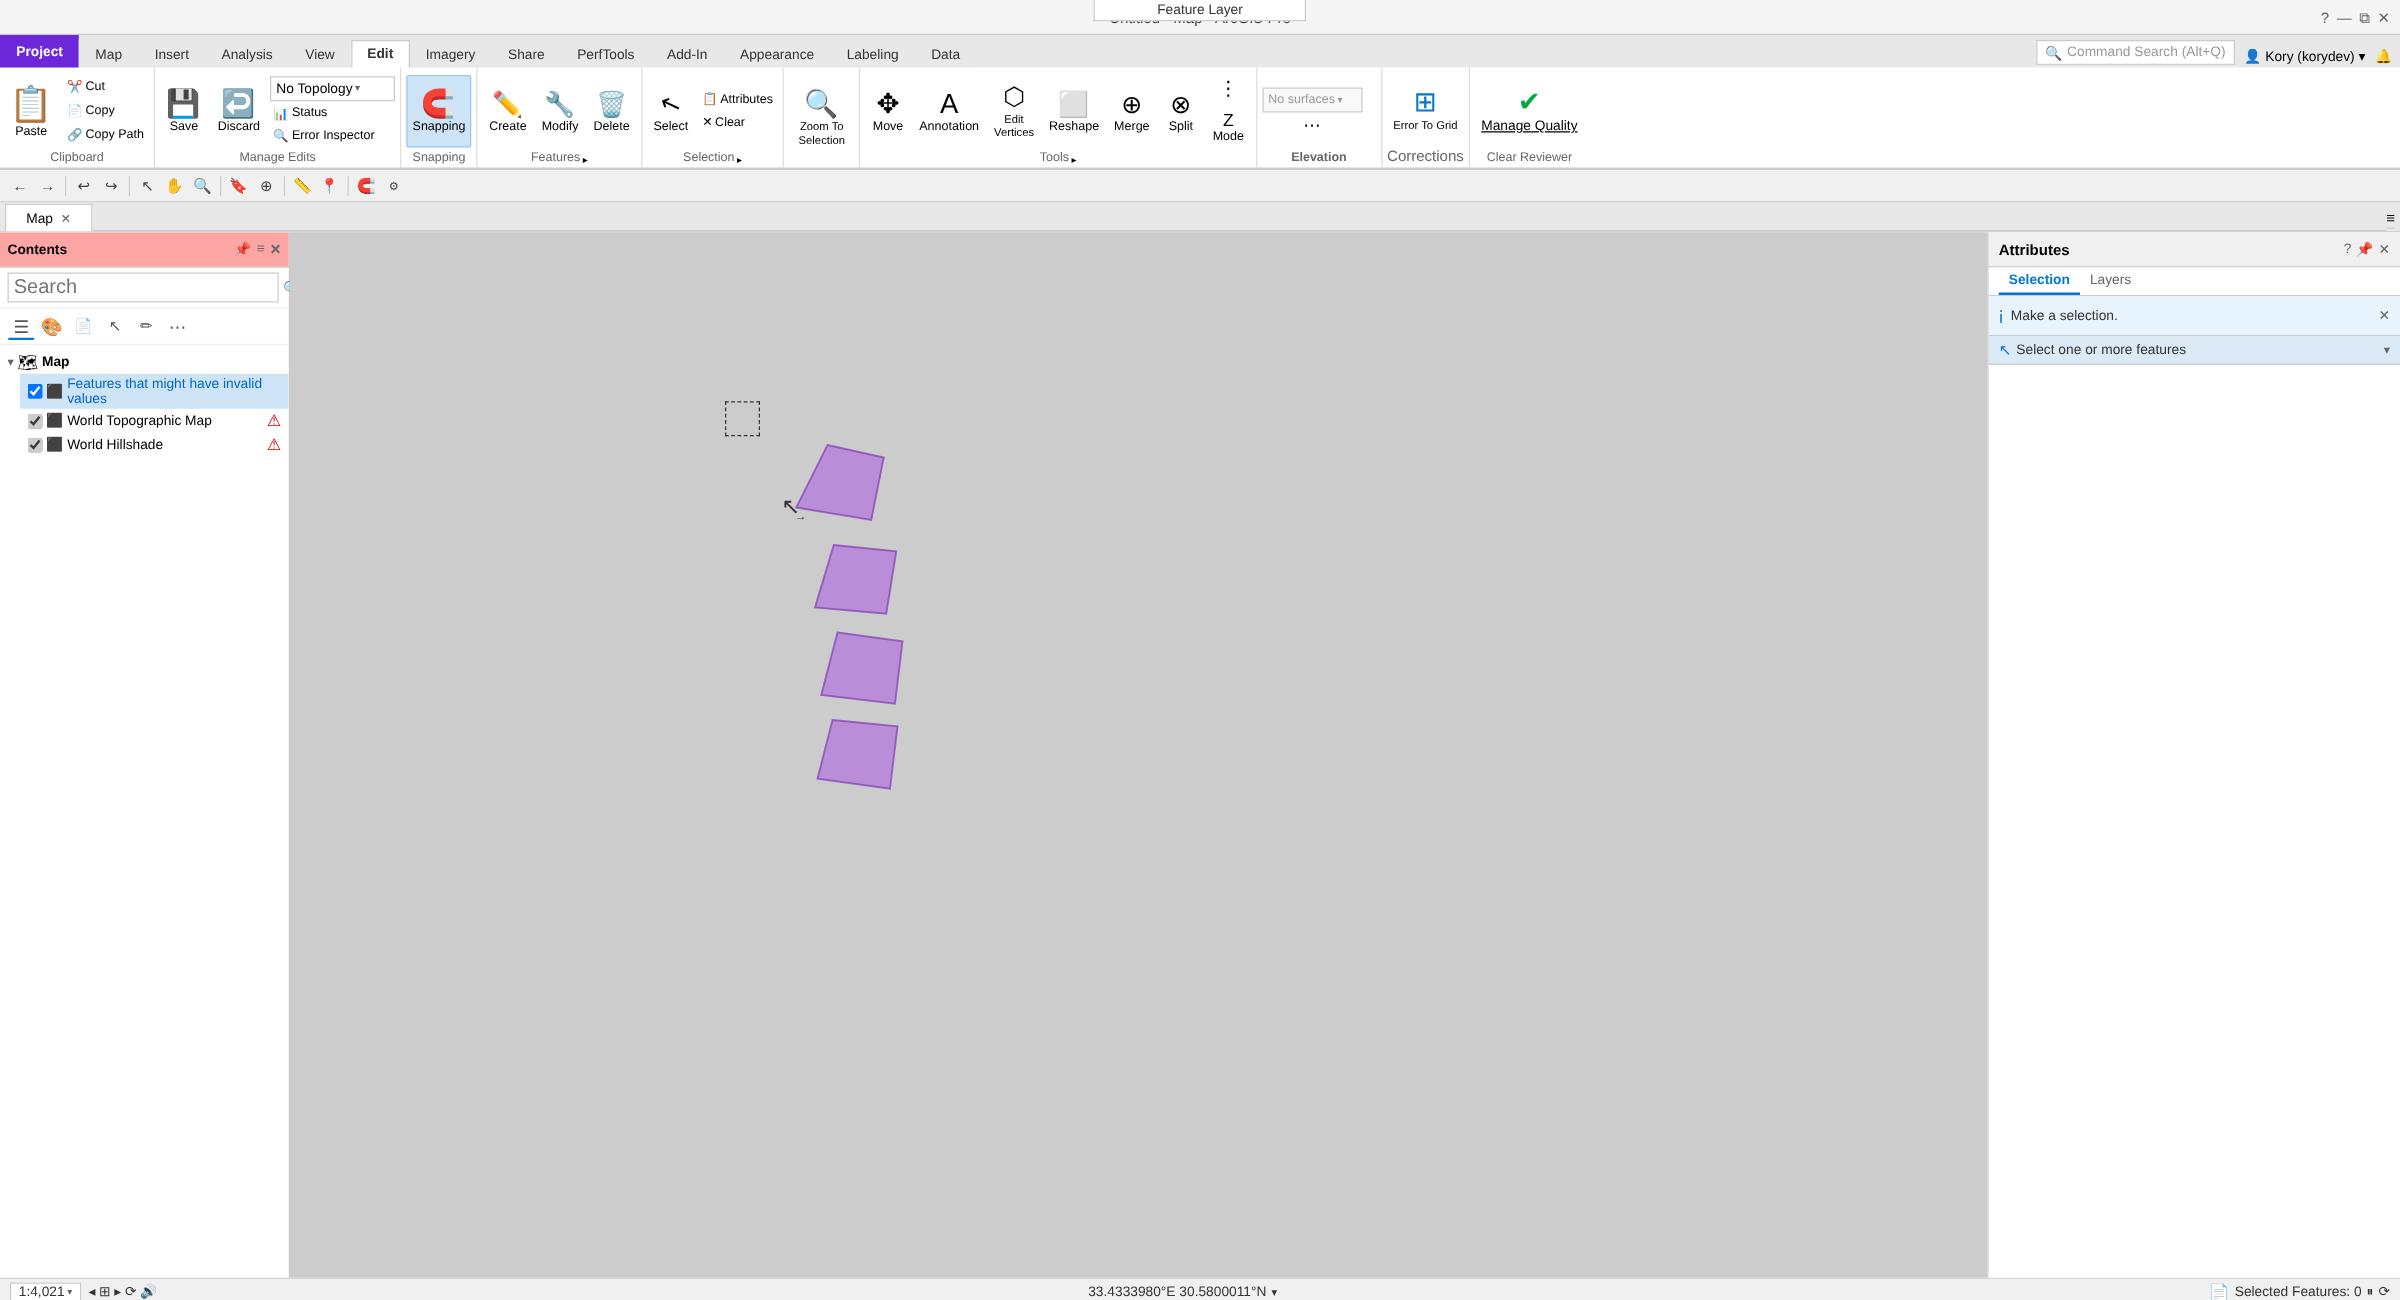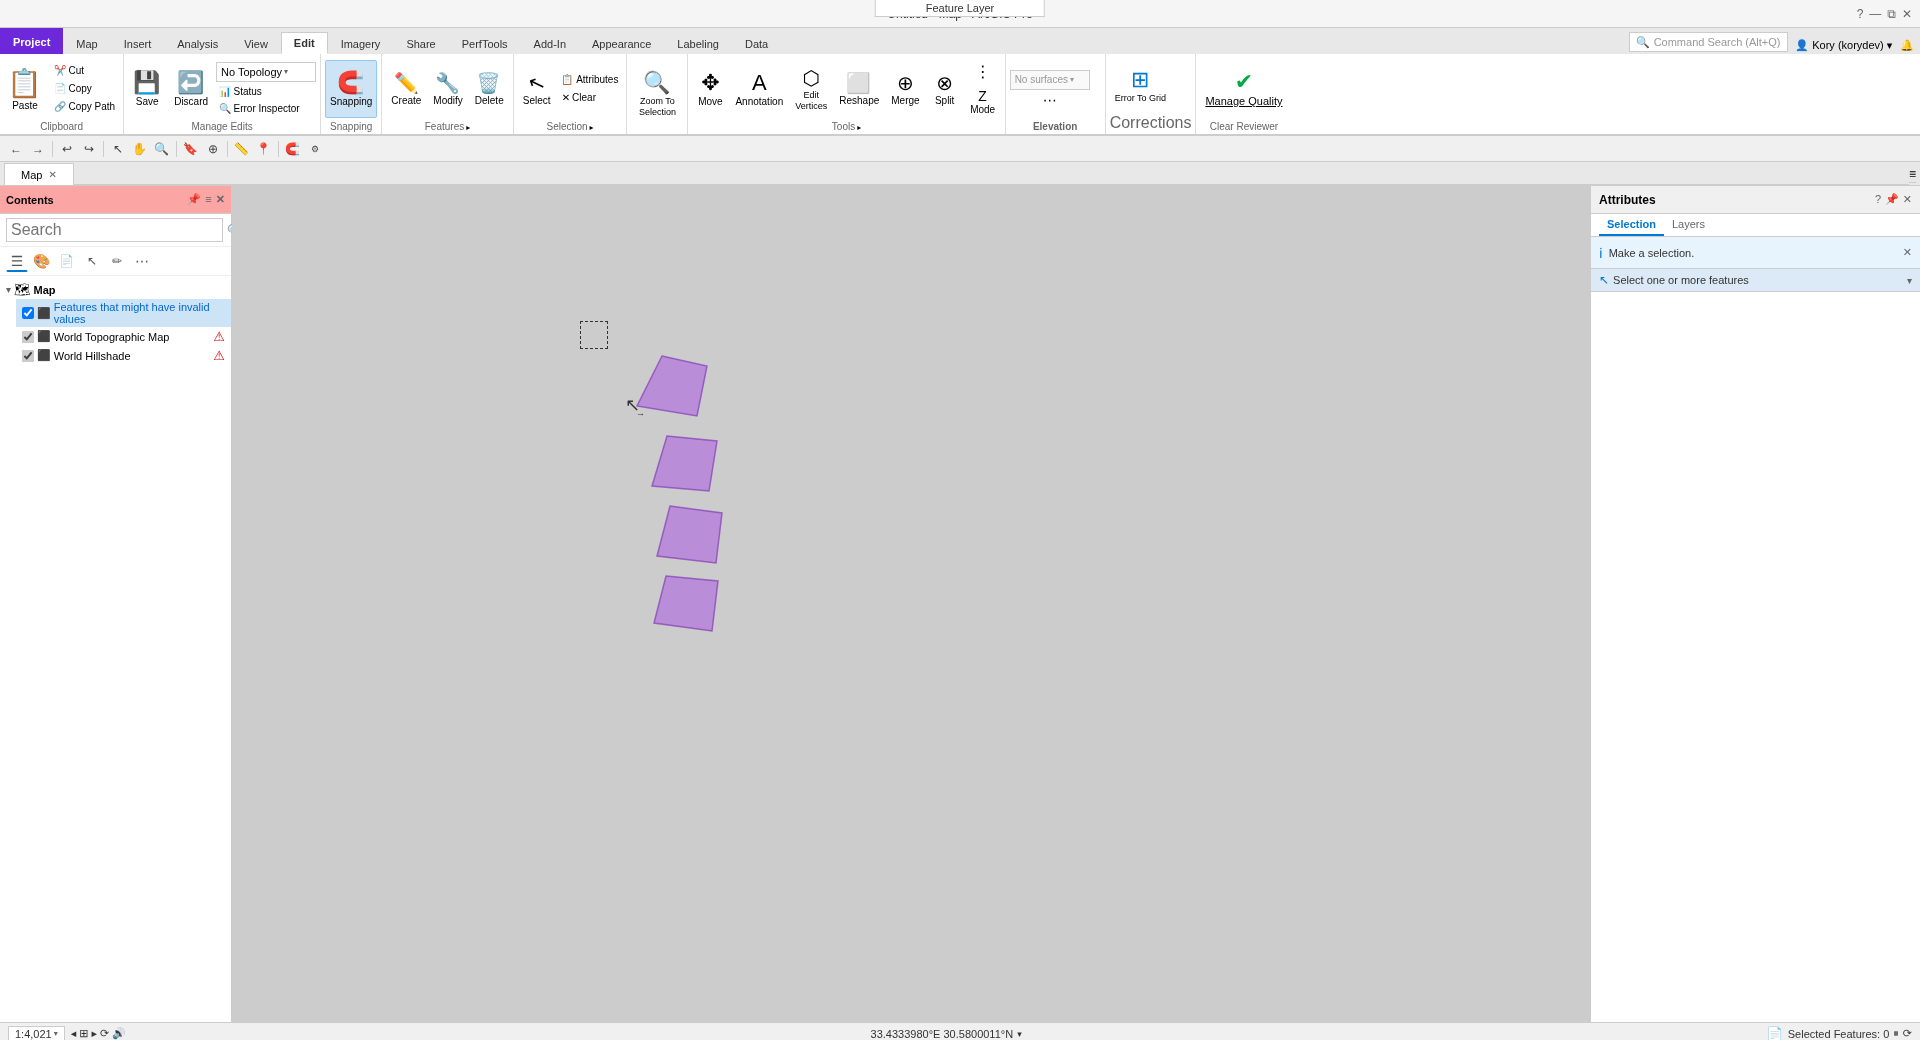--- a/index.html
+++ b/index.html
@@ -276,21 +276,21 @@
     <div style="font-size:10px; color:#666; text-align:center; padding-bottom:2px;font-weight:bold;">Elevation</div>
   </div>
 
   <div style="display:flex; flex-direction:column; border-right:1px solid #ddd; padding:2px 4px 0 4px; min-width:60px;">
     <div style="display:flex; align-items:center; flex:1;">
       <div style="display:flex; flex-direction:column; align-items:center; justify-content:center; padding:2px 4px; cursor:pointer; border:1px solid transparent; border-radius:2px; min-width:52px; font-size:10px; height:58px; text-align:center;">
         <span style="font-size:22px; color:#0078d4;">⊞</span>
         <span style="font-size:9px; line-height:1.2;">Error To Grid</span>
       </div>
     </div>
-    <div style="font-size:16px; color:#666; padding-bottom:2px;">Corrections</div>
+    <div style="font-size:12px; color:#666; padding-bottom:2px;">Corrections</div>
   </div>
 
   <div style="display:flex; flex-direction:column; padding:2px 4px 0 4px; min-width:70px;">
     <div style="display:flex; align-items:center; flex:1;">
       <div style="display:flex; flex-direction:column; align-items:center; justify-content:center; padding:2px 4px; cursor:pointer; border:1px solid transparent; border-radius:2px; min-width:56px; font-size:10px; height:58px; text-align:center;">
         <span style="font-size:22px; color:#00aa44;">✔</span>
         <span style="font-size:11px; line-height:1.2;text-decoration:underline;">Manage Quality</span>
       </div>
     </div>
     <div style="font-size:10px; color:#666; text-align:center; padding-bottom:2px;">Clear Reviewer</div>

